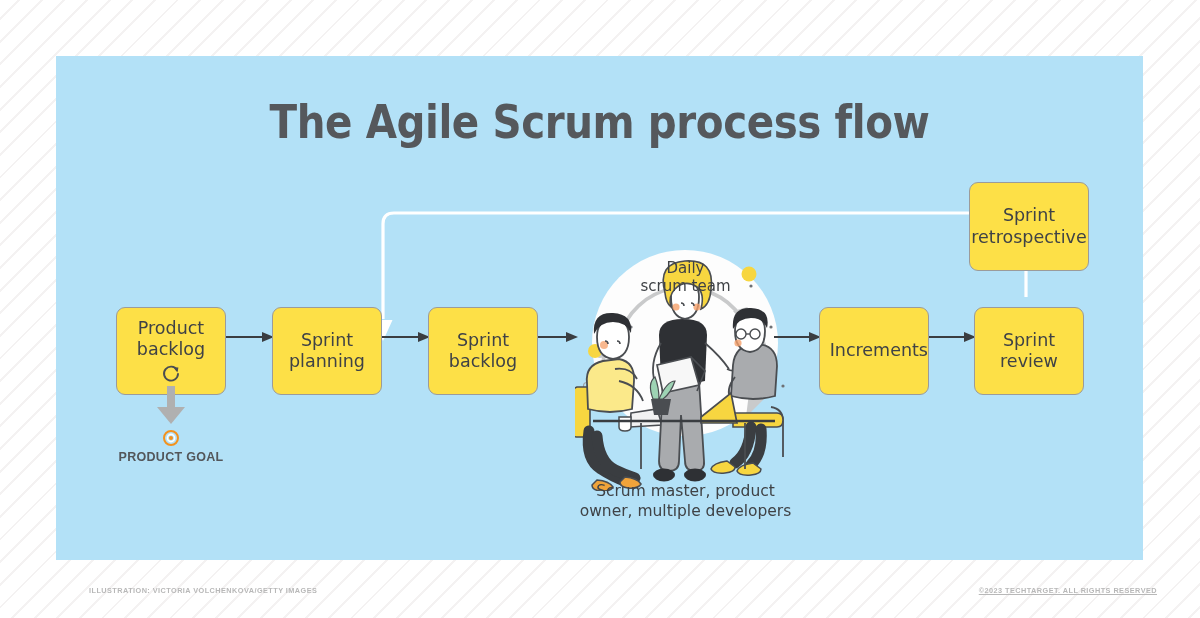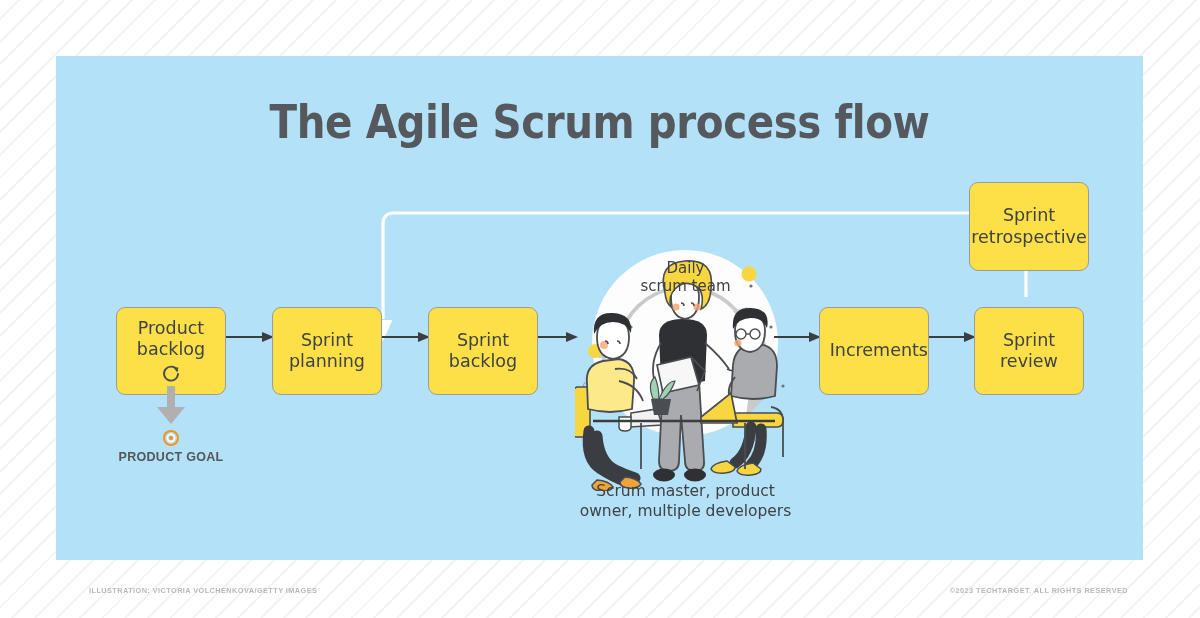--- a/index.html
+++ b/index.html
@@ -173,21 +173,21 @@
     top: 586px;
     font-family: "Liberation Sans", sans-serif;
     font-weight: bold;
     font-size: 7.3px;
     letter-spacing: 0.45px;
     color: #b8b8b8;
     white-space: nowrap;
     padding-left: 32px;
   }
   #credit-left  { left: 57px; }
-  #credit-right { right: 72px; }
+  #credit-right { right: 43px; text-decoration: underline; }
 </style>
 </head>
 <body>
 
 <div id="panel">
 
   <div id="title">The Agile Scrum process flow</div>
 
   <svg id="feedback-loop" viewBox="0 0 660 145" fill="none">
     <path d="M660 12 H 80 Q 69 12 69 23 V 118" stroke="#ffffff" stroke-width="3.2" fill="none" stroke-linecap="butt"></path>

